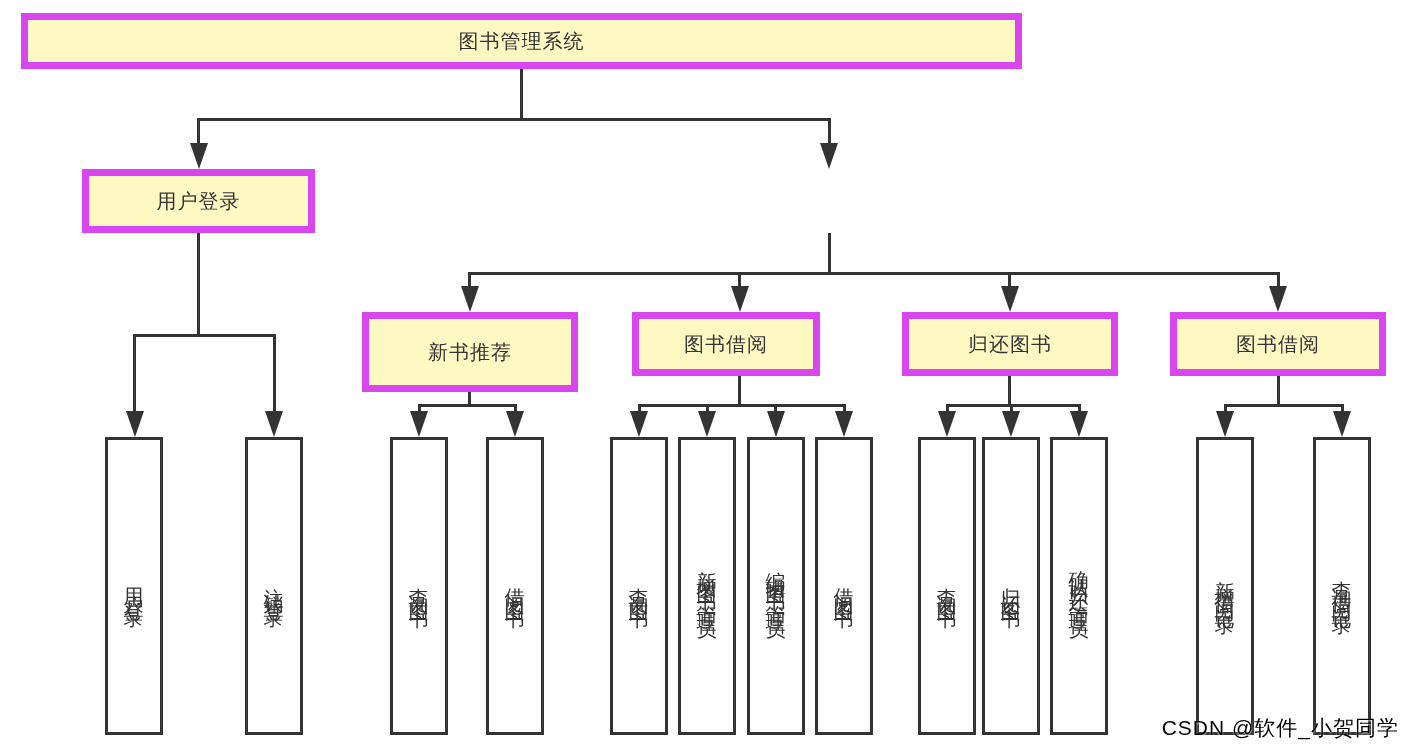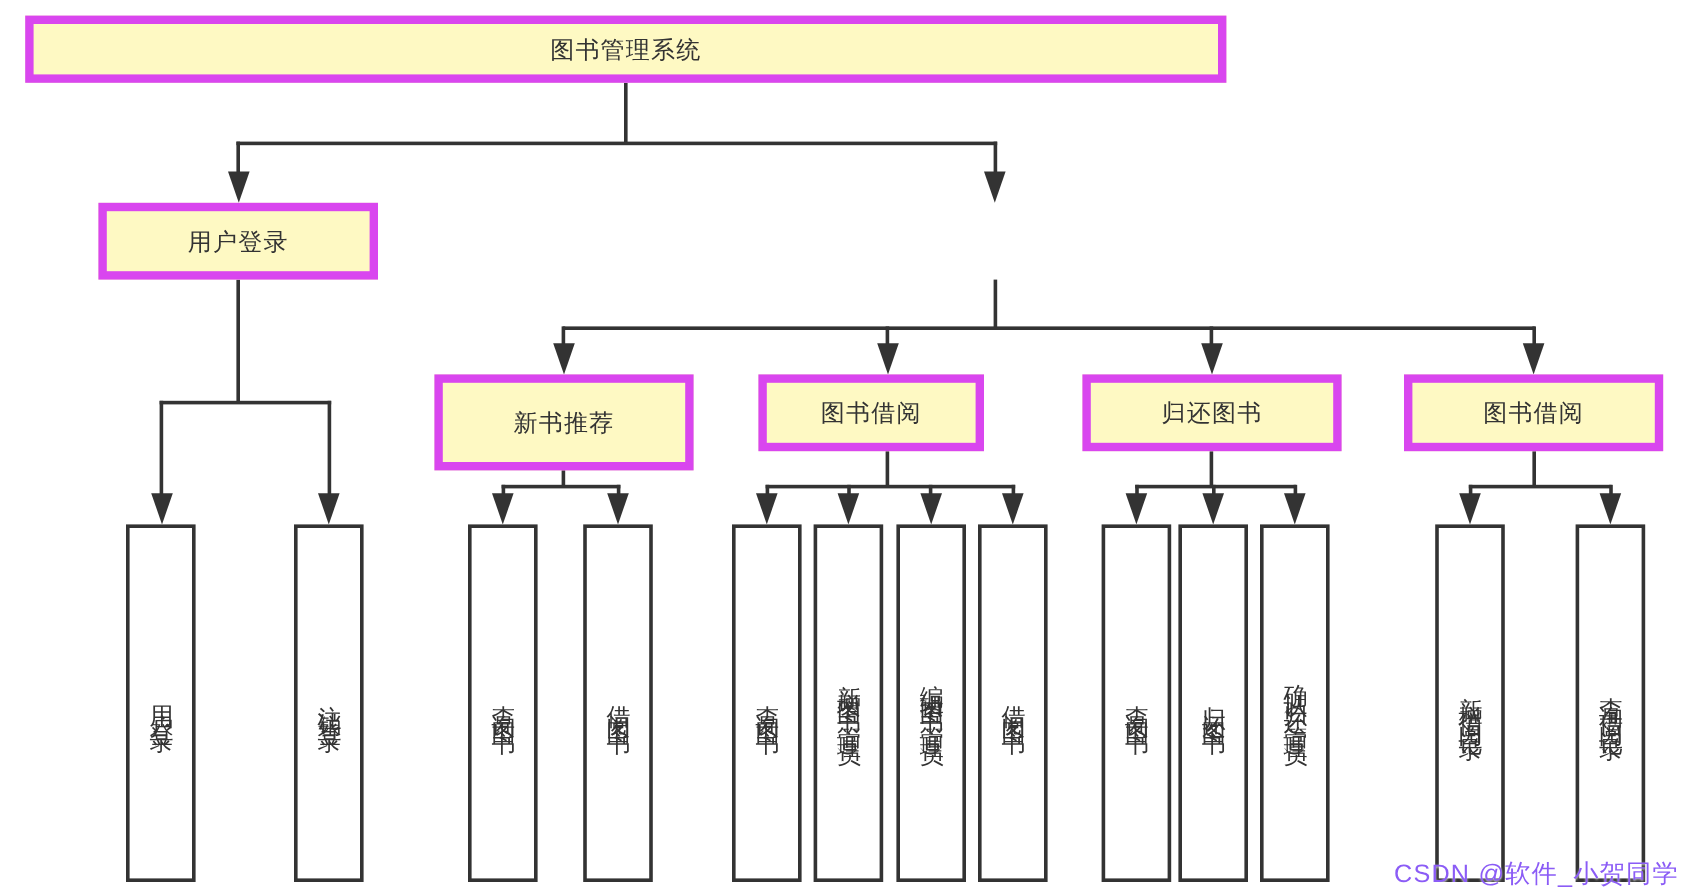--- a/index.html
+++ b/index.html
@@ -22,21 +22,21 @@
     letter-spacing:7px;line-height:1;
   }
   .vline{position:absolute;width:3px;background:#333333;z-index:1;}
   .hline{position:absolute;height:3px;background:#333333;z-index:1;}
   .arrow{
     position:absolute;width:0;height:0;z-index:1;
     border-left:9px solid transparent;border-right:9px solid transparent;
     border-top:26px solid #333333;
   }
   .watermark{
-    position:absolute;top:714px;right:6px;font-size:21px;color:#8b5cf6;
+    position:absolute;top:714px;right:6px;font-size:21px;color:#000000;
     text-shadow:0 1px 2px rgba(255,255,255,0.9);letter-spacing:1px;z-index:5;white-space:nowrap;
   }
 </style>
 </head>
 <body>
 
 <div class="canvas">
 
   <div class="vline" style="left:520px;top:69px;height:51px"></div>
   <div class="hline" style="left:197px;top:118px;width:634px"></div>

